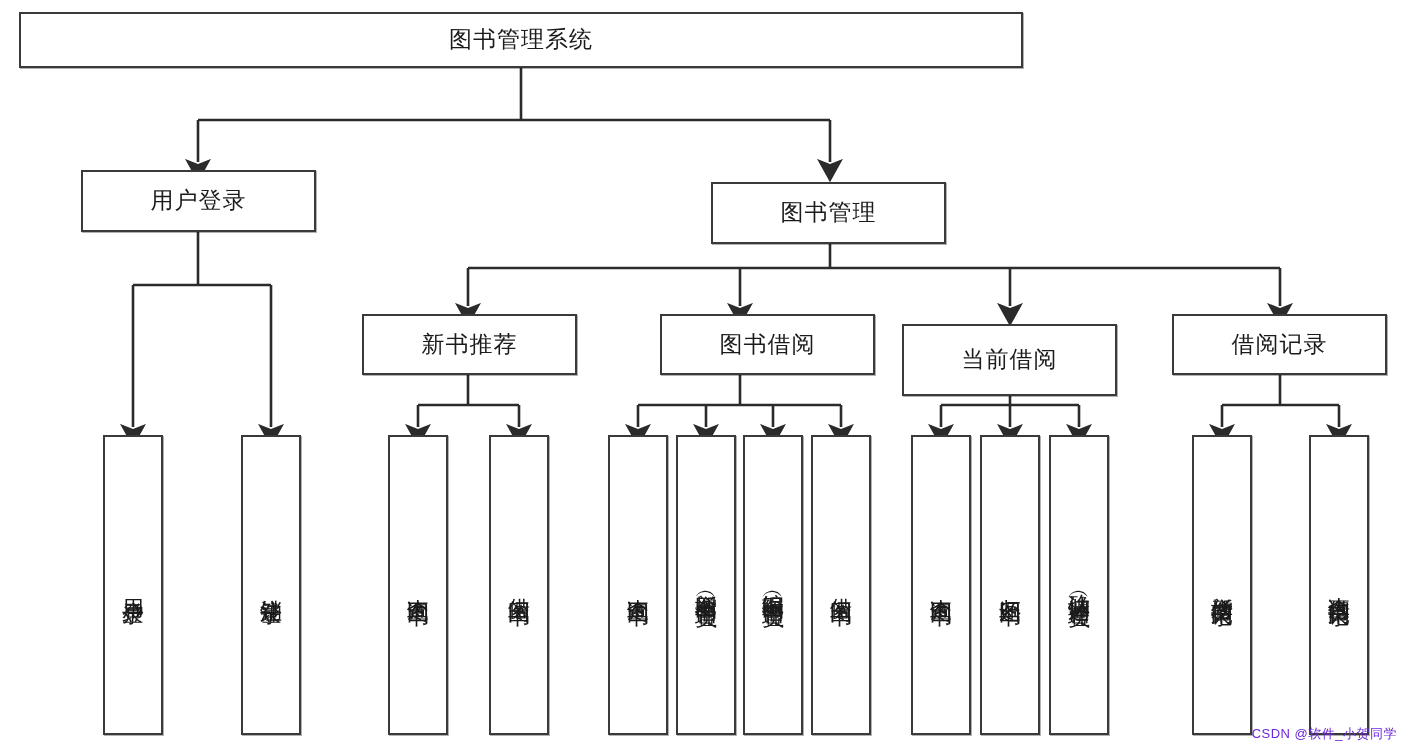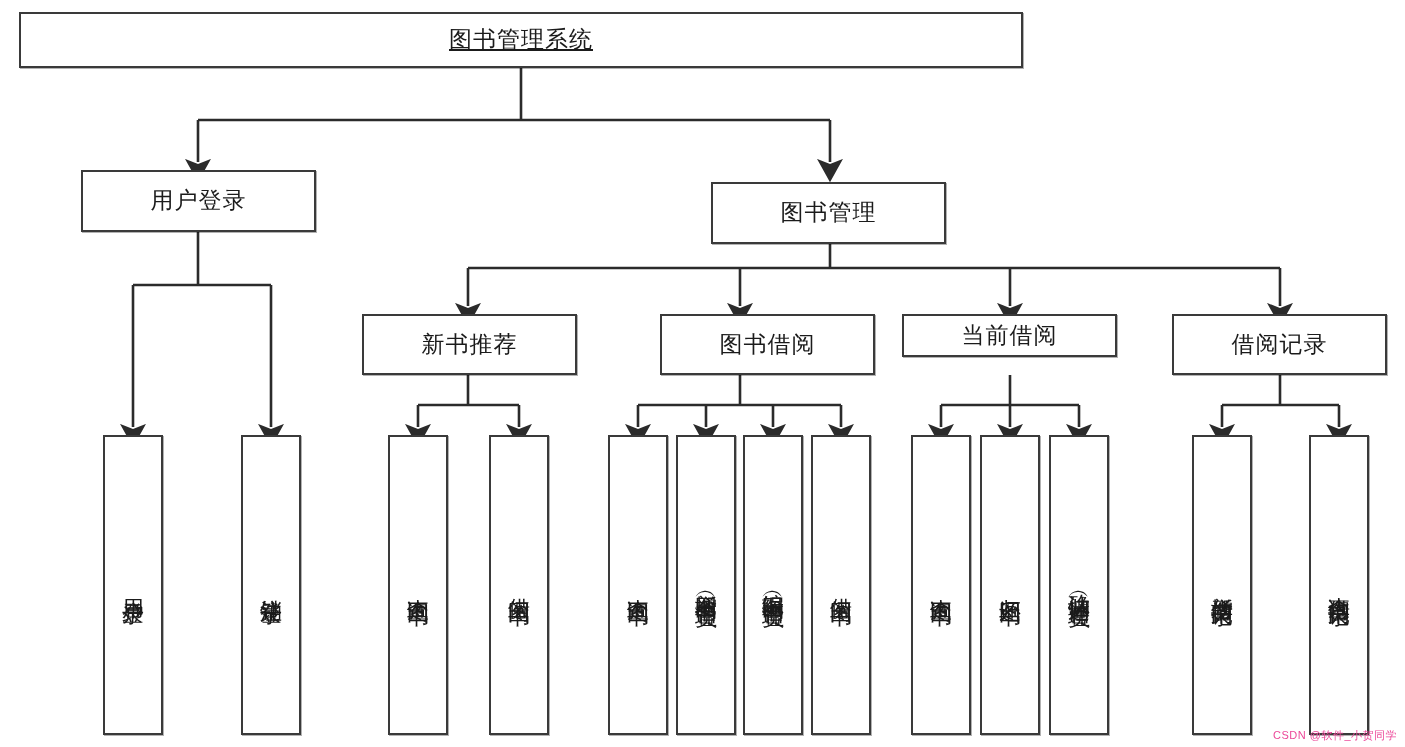--- a/index.html
+++ b/index.html
@@ -54,22 +54,22 @@
     line-height: 1.28;
     letter-spacing: 2px;
     white-space: normal;
     max-height: 100%;
     text-align: center;
   }
   #watermark {
     position: absolute;
     right: 8px;
     bottom: 4px;
-    font-size: 11px;
-    color: #ec4899;
+    font-size: 13px;
+    color: #6d28d9;
     letter-spacing: 0.5px;
     white-space: nowrap;
     user-select: none;
   }
 </style>
 </head>
 <body>
 
 <div id="stage">
 
@@ -116,38 +116,38 @@
       <path d="M1010,405 L1010,427" marker-end="url(#arrow)"></path>
       <path d="M1079,405 L1079,427" marker-end="url(#arrow)"></path>
 
       <path d="M1280,375 L1280,405"></path>
       <path d="M1222,405 L1339,405"></path>
       <path d="M1222,405 L1222,427" marker-end="url(#arrow)"></path>
       <path d="M1339,405 L1339,427" marker-end="url(#arrow)"></path>
     </g>
   </svg>
 
-  <div class="node node-h" style="left:19px; top:12px; width:1004px; height:56px;text-decoration:underline;">
+  <div class="node node-h" style="left:19px; top:12px; width:1004px; height:56px;">
     <span class="label">图书管理系统</span>
   </div>
 
   <div class="node node-h" style="left:81px; top:170px; width:235px; height:62px;">
     <span class="label">用户登录</span>
   </div>
   <div class="node node-h" style="left:711px; top:170px; width:235px; height:62px;margin-top:12px;">
     <span class="label">图书管理</span>
   </div>
 
   <div class="node node-h" style="left:362px; top:314px; width:215px; height:61px;">
     <span class="label">新书推荐</span>
   </div>
   <div class="node node-h" style="left:632px; top:314px; width:215px; height:61px;margin-left:28px;">
     <span class="label">图书借阅</span>
   </div>
-  <div class="node node-h" style="left:902px; top:314px; width:215px; height:43px;">
+  <div class="node node-h" style="left:902px; top:324px; width:215px; height:72px;">
     <span class="label">当前借阅</span>
   </div>
   <div class="node node-h" style="left:1172px; top:314px; width:215px; height:61px;text-align:center;">
     <span class="label">借阅记录</span>
   </div>
 
   <div class="node node-v" style="left:103px; top:435px; width:60px; height:300px;">
     <span class="label">用户登录</span>
   </div>
   <div class="node node-v" style="left:241px; top:435px; width:60px; height:300px;">

